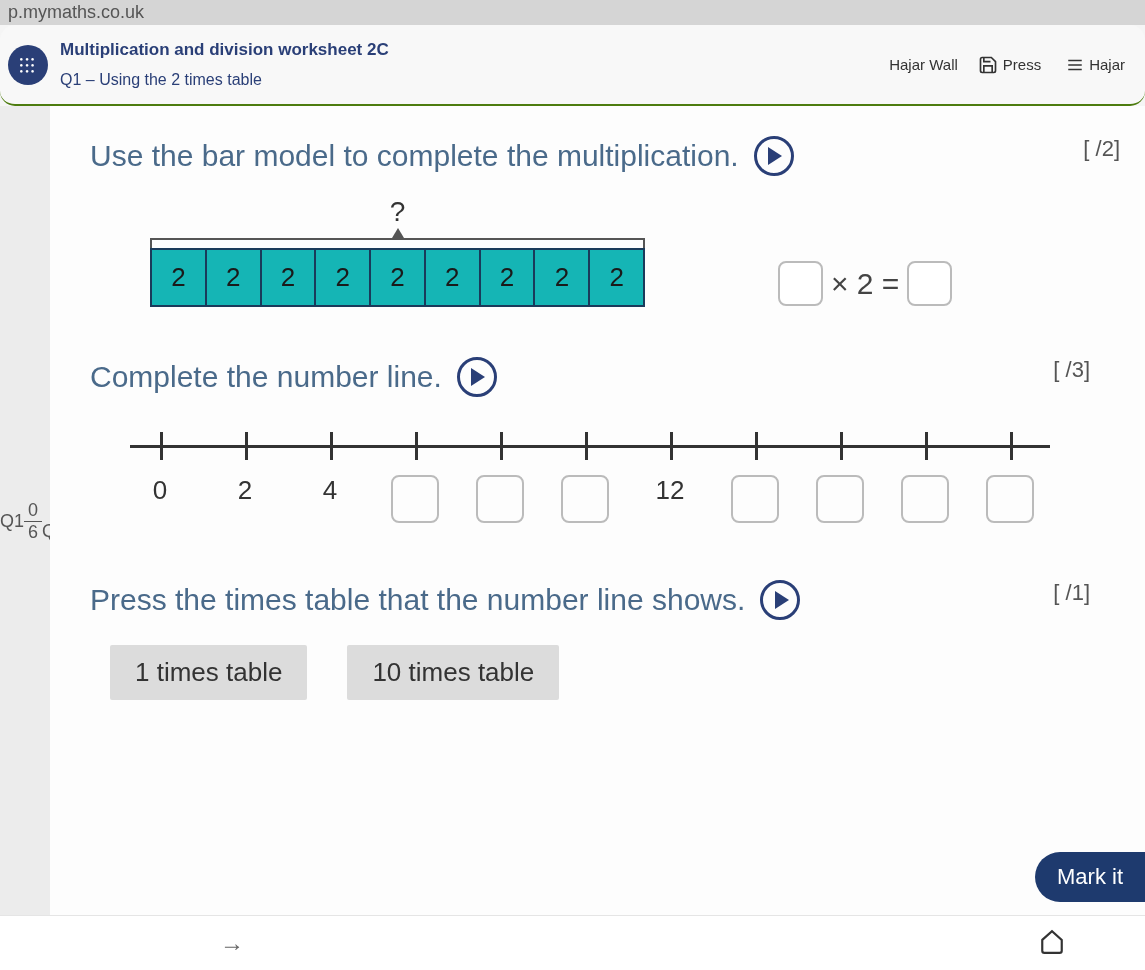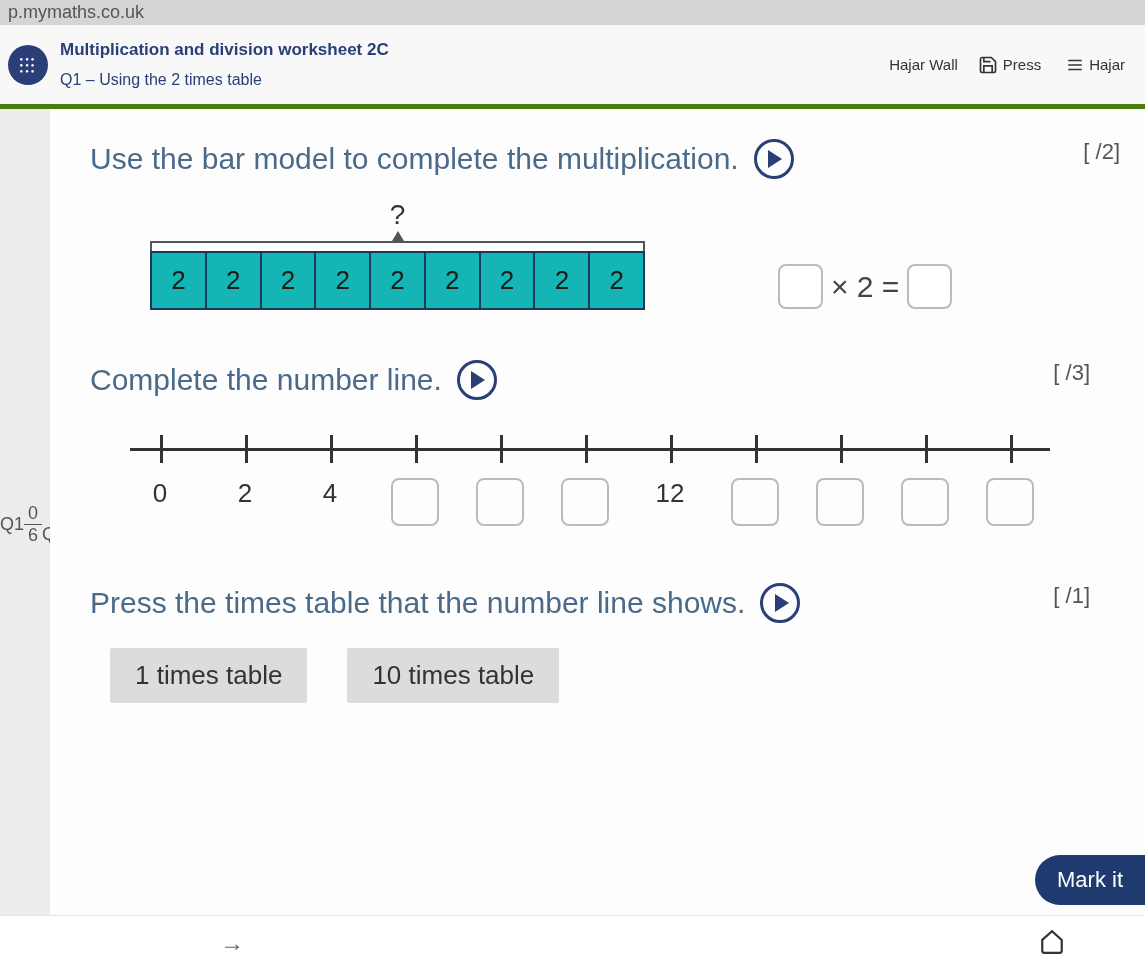--- a/index.html
+++ b/index.html
@@ -2,21 +2,22 @@
 <html><head>
 <meta charset="utf-8">
 <style>
 * { box-sizing: border-box; margin: 0; padding: 0; font-family: Arial, Helvetica, sans-serif; }
 body { background: #f5f5f5; width: 1145px; height: 970px; overflow: hidden; position: relative; }
 
 .url-bar { background: #d5d5d5; color: #555; font-size: 18px; padding: 2px 8px; }
 
 .header {
   background: #f8f8f8; display: flex; align-items: center; padding: 15px 20px 15px 8px;
-  border-bottom: 5px solid #4d7c0f;
+  border-bottom: 2px solid #4d7c0f;
+  border-radius: 15px;
 }
 .grid-icon {
   width: 40px; height: 40px; border-radius: 50%; background: #2a3f77;
   display: flex; align-items: center; justify-content: center; margin-right: 12px; flex-shrink: 0;
 }
 .grid-icon span { color: #fff; font-size: 6px; letter-spacing: 2px; line-height: 6px; }
 .title-block { flex: 1; }
 .ws-title { color: #2a3f77; font-weight: bold; font-size: 17px; }
 .q-sub { color: #2a3f77; font-size: 16px; margin-top: 11px; }
 .user-name { color: #333; font-size: 15px; margin-right: 20px; }

